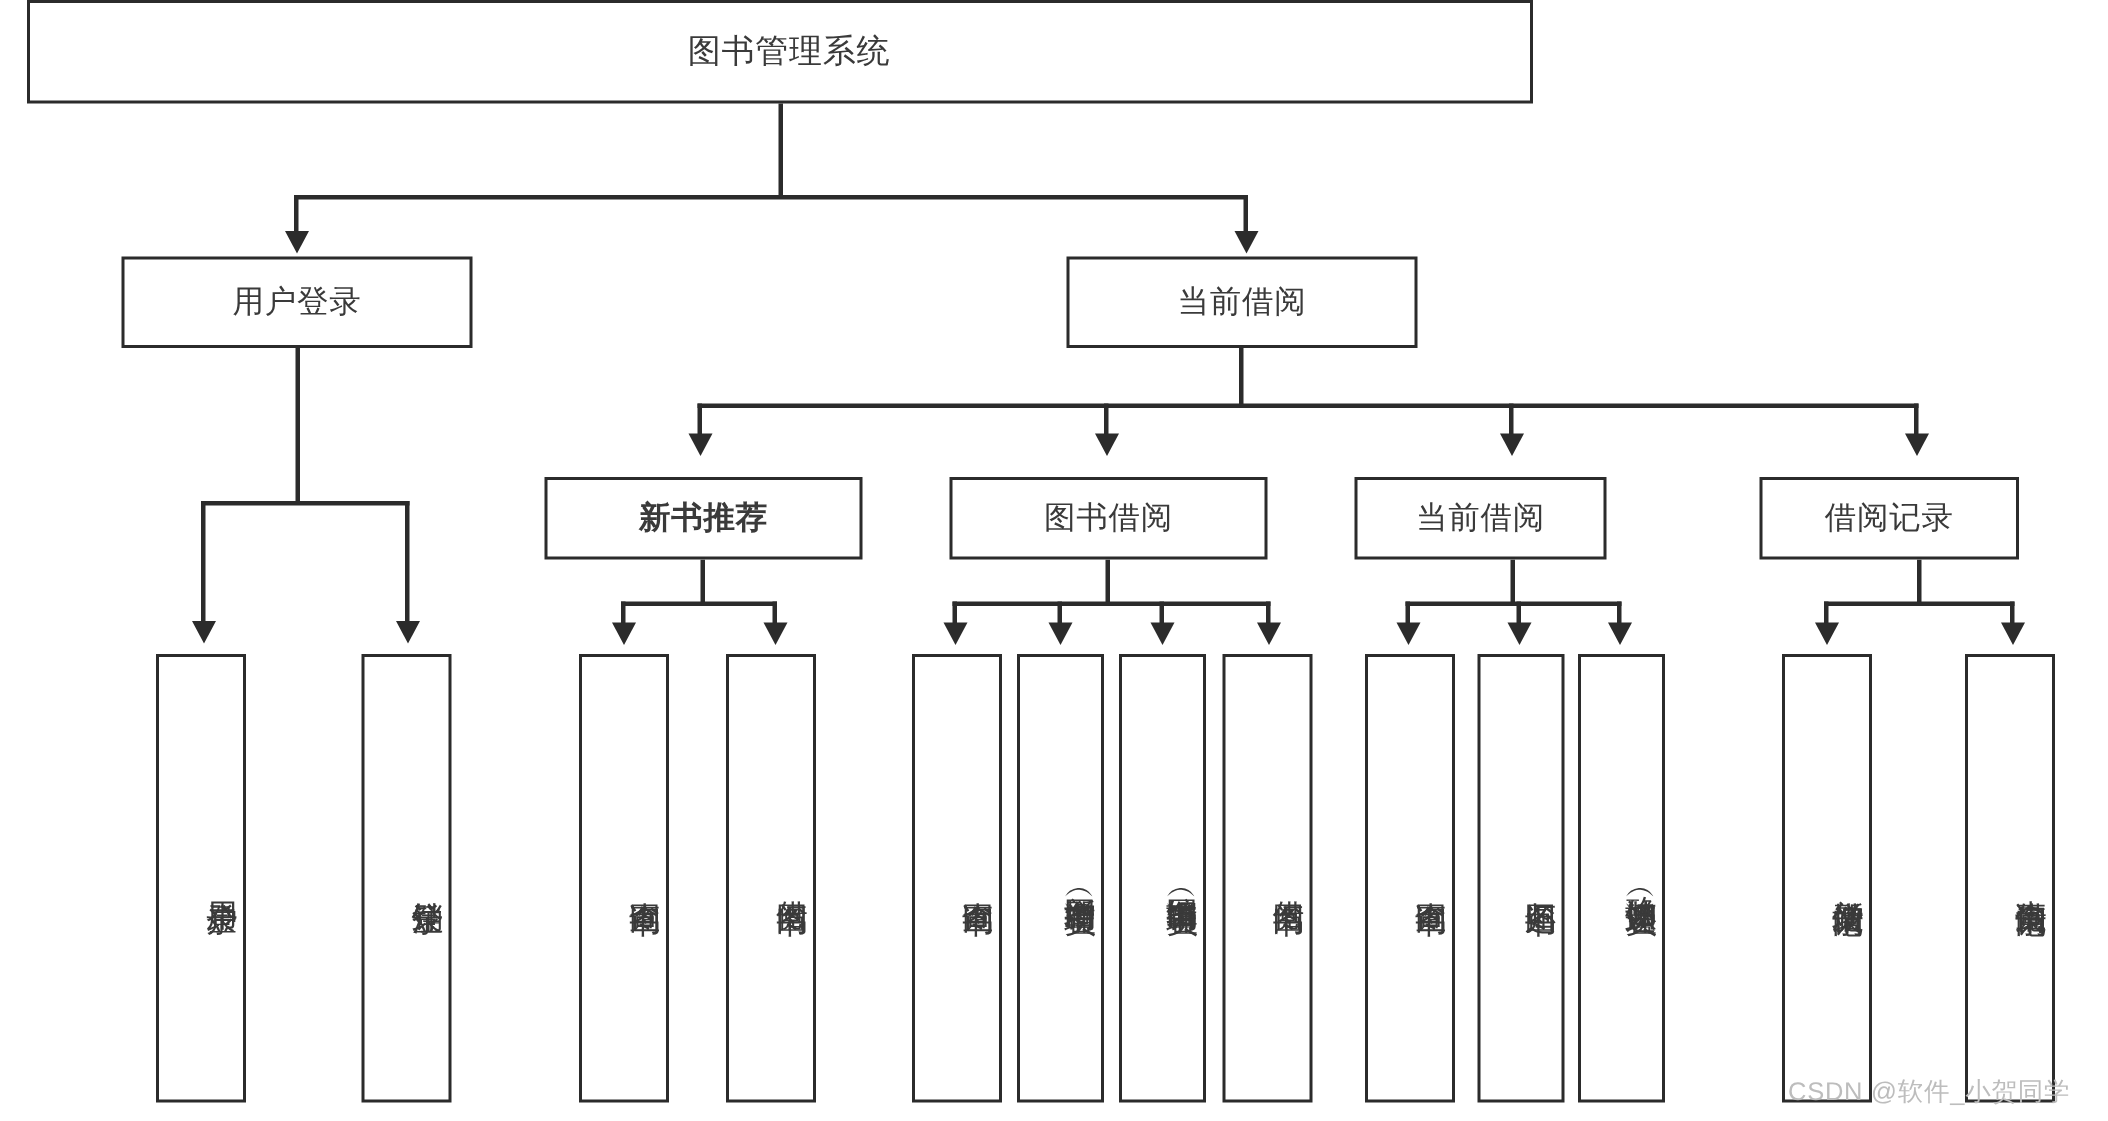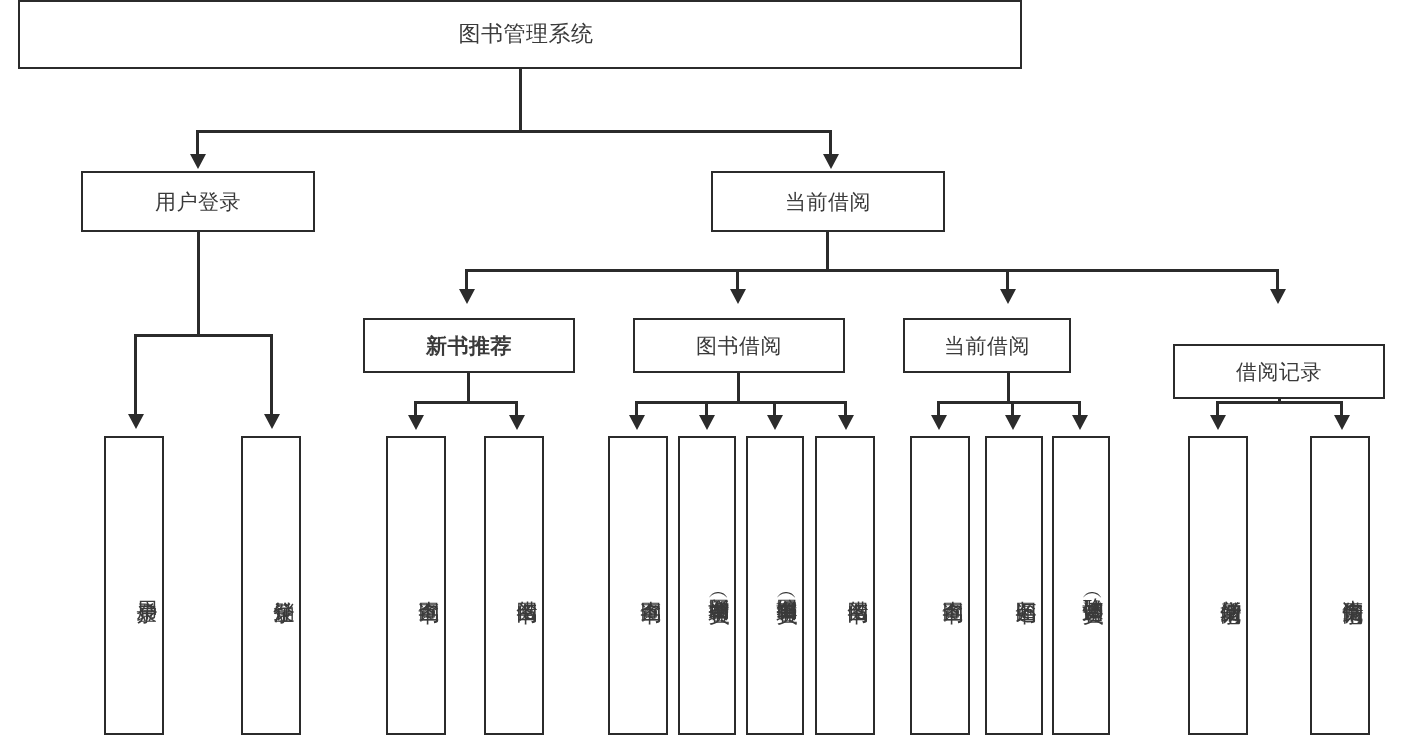--- a/index.html
+++ b/index.html
@@ -158,21 +158,21 @@
   </div>
 
   <div class="node horiz" style="left:633px; top:318px; width:212px; height:55px;">
     <span>图书借阅</span>
   </div>
 
   <div class="node horiz" style="left:903px; top:318px; width:168px; height:55px;">
     <span>当前借阅</span>
   </div>
 
-  <div class="node horiz" style="left:1173px; top:318px; width:212px; height:55px;margin-top:26px;">
+  <div class="node horiz" style="left:1173px; top:318px; width:173px; height:55px;">
     <span>借阅记录</span>
   </div>
 
   <div class="node vert" style="left:104px; top:436px; width:60px; height:299px;">
     <span class="vtext">用户登录</span>
   </div>
 
   <div class="node vert" style="left:241px; top:436px; width:60px; height:299px;">
     <span class="vtext">注销登录</span>
   </div>
@@ -214,14 +214,15 @@
   </div>
 
   <div class="node vert" style="left:1188px; top:436px; width:60px; height:299px;">
     <span class="vtext">新增借阅记录</span>
   </div>
 
   <div class="node vert" style="left:1310px; top:436px; width:60px; height:299px;">
     <span class="vtext">查询借阅记录</span>
   </div>
 
+  <div class="watermark" style="left:1192px; top:716px;">CSDN @软件_小贺同学</div>
 
 </div>
 
 </body></html>

